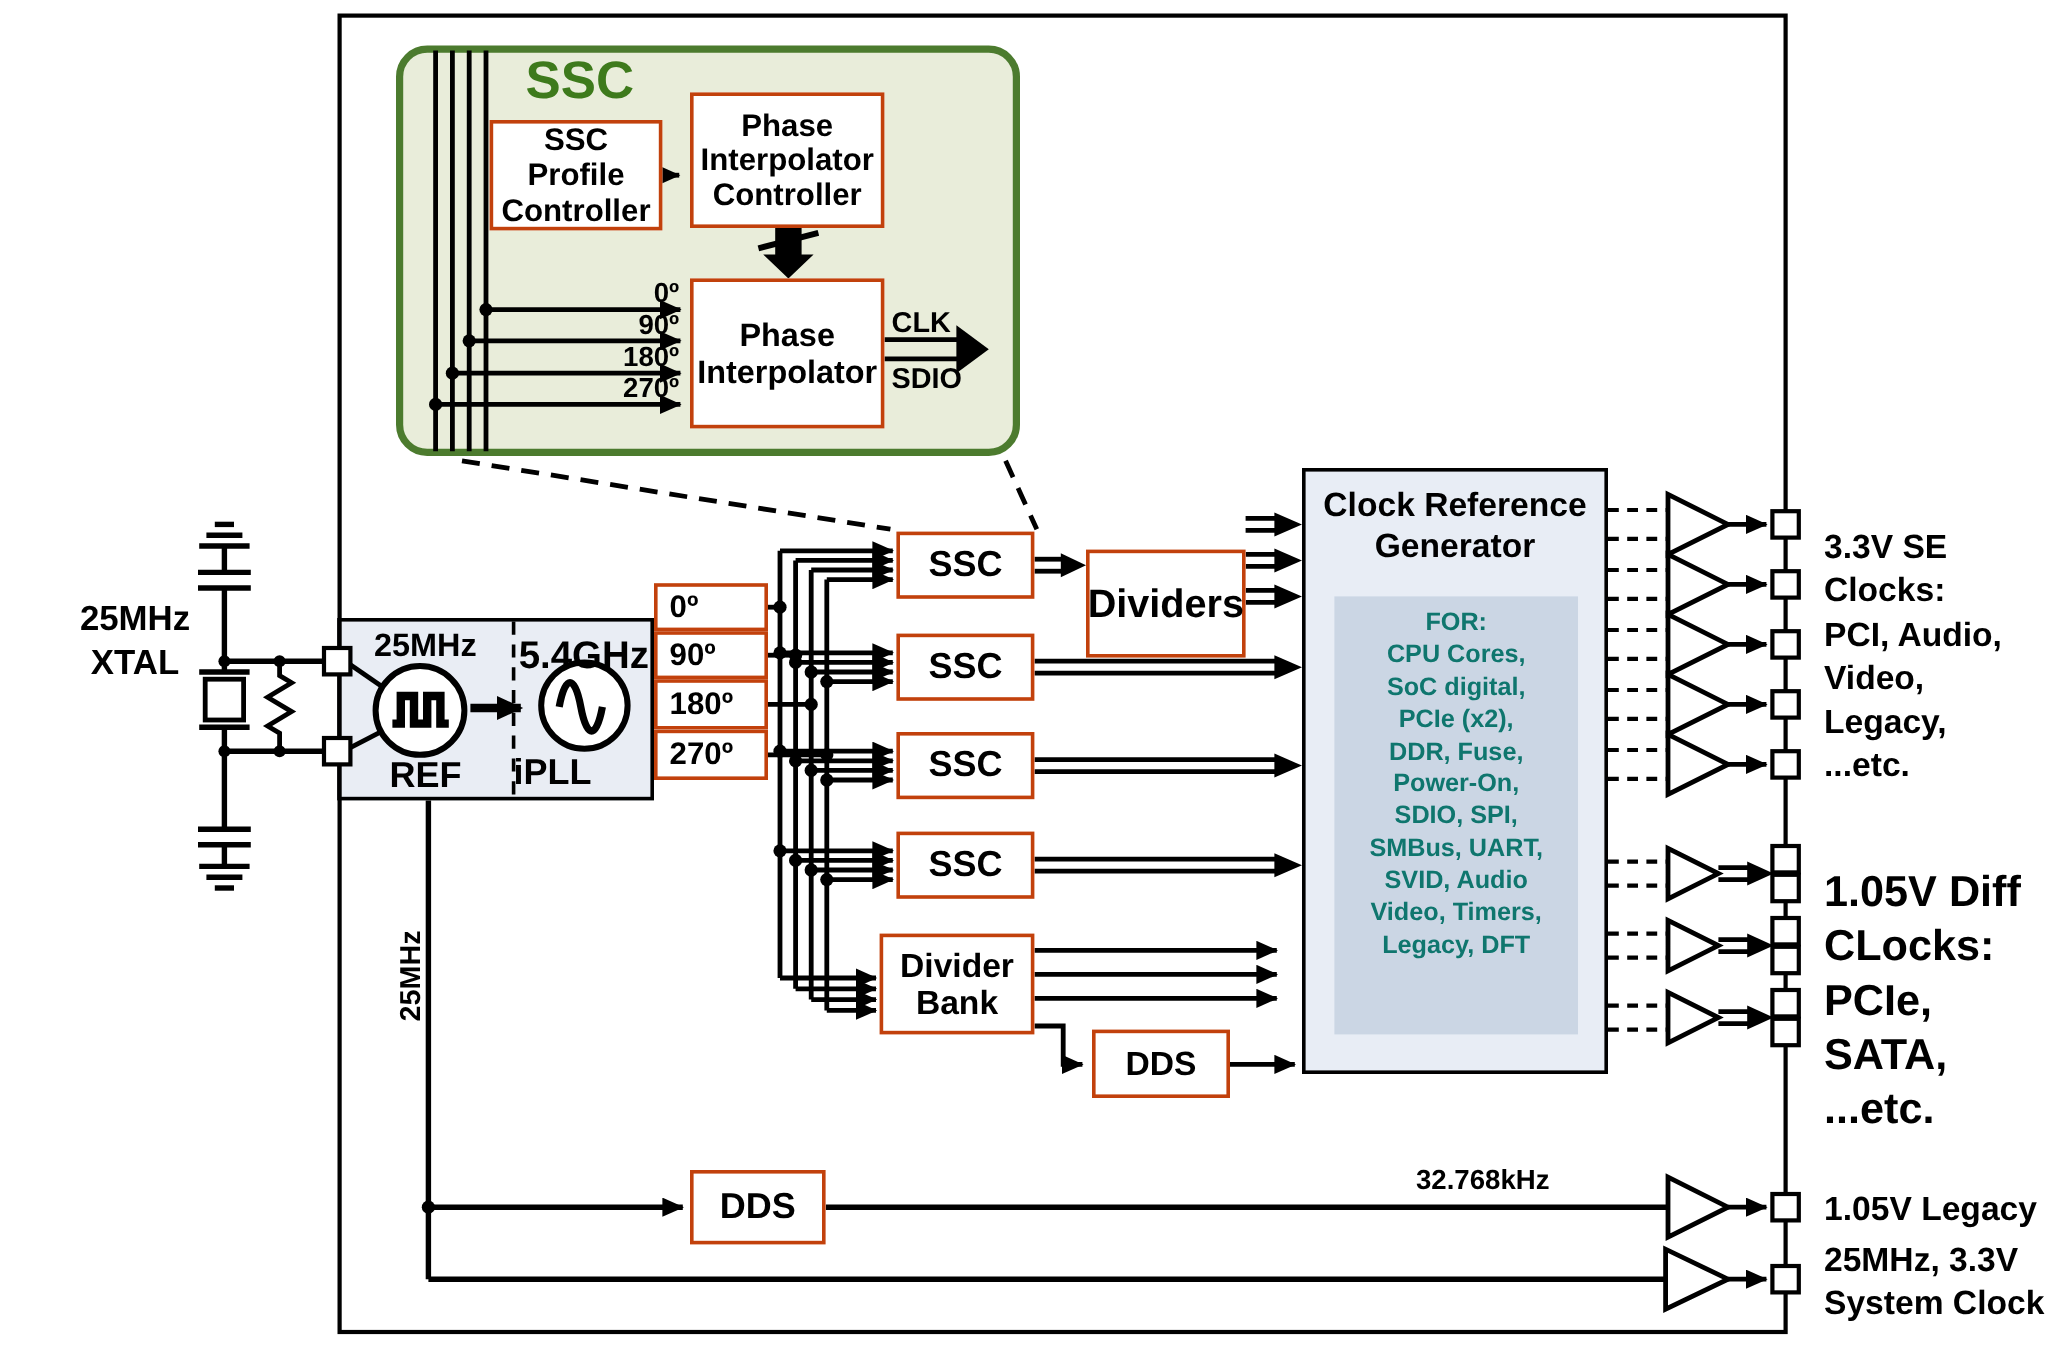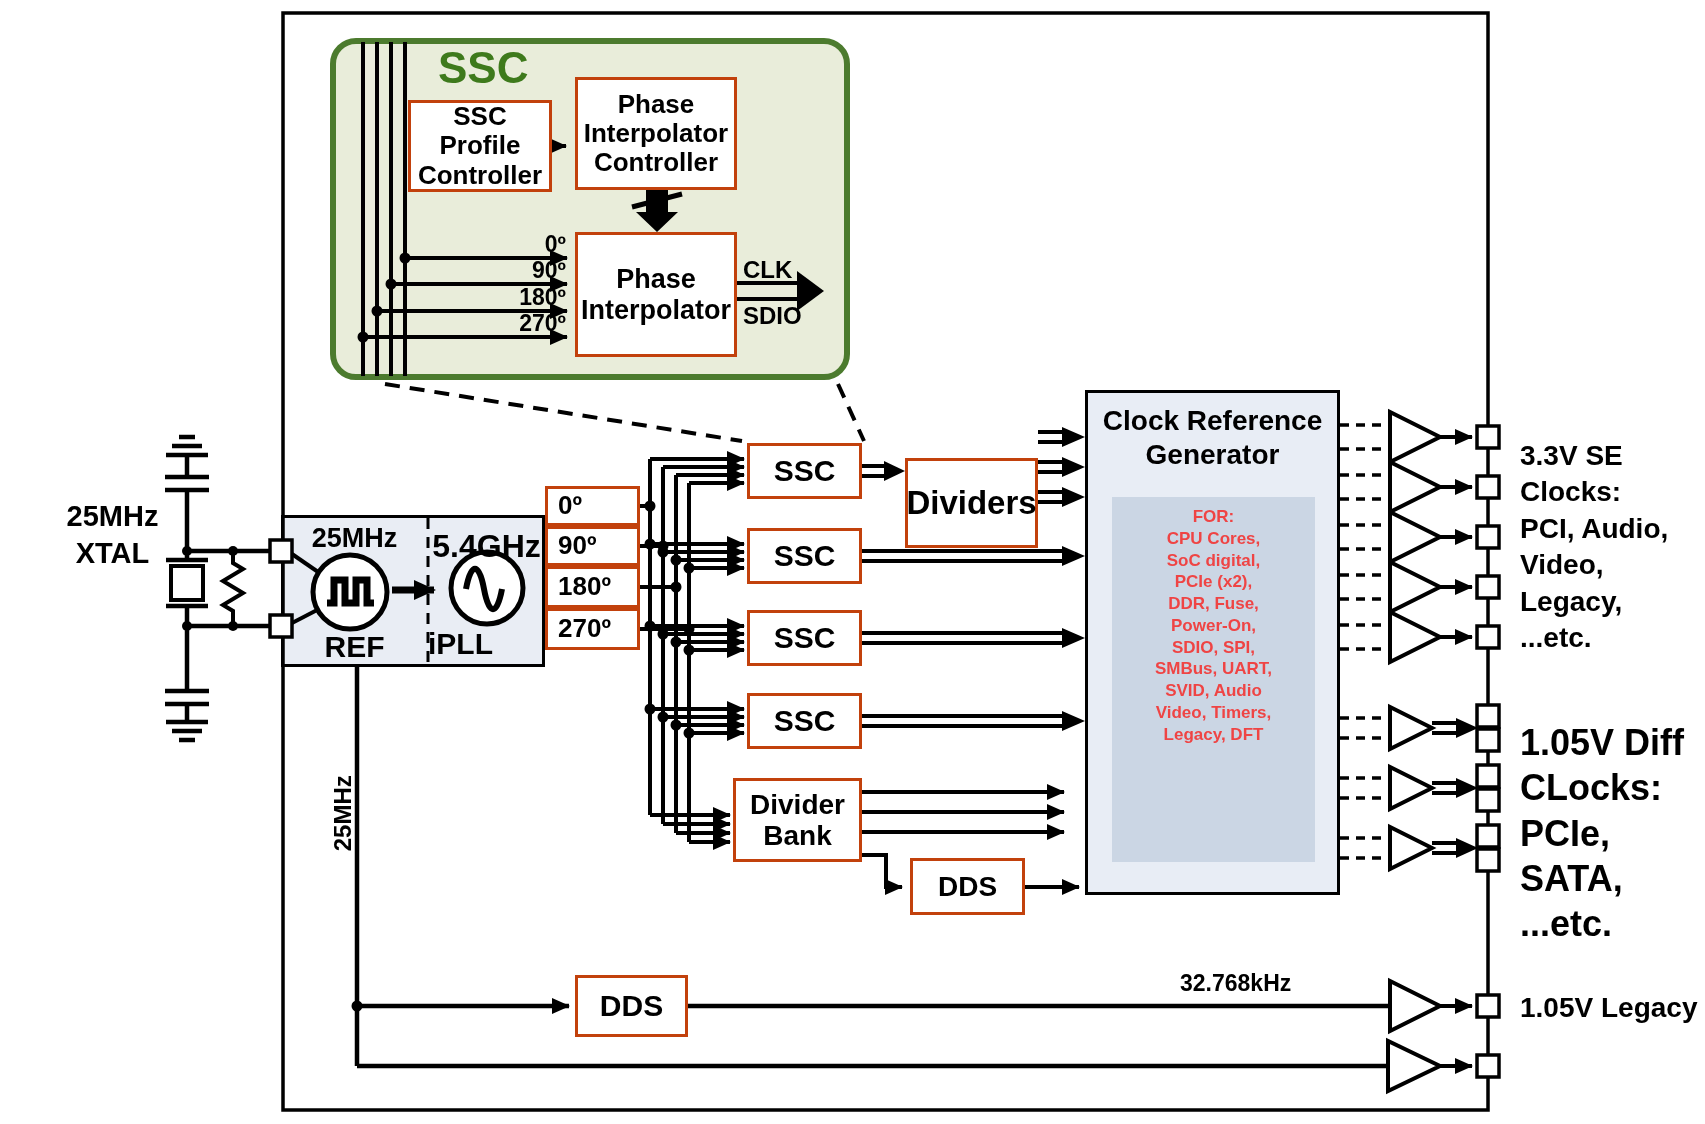--- a/index.html
+++ b/index.html
@@ -331,21 +331,21 @@
   <div class="box" style="left:747px;top:693px;width:115px;height:56px;font-size:30px;">SSC</div>
 
   <div class="box" style="left:905px;top:422px;width:133px;height:90px;font-size:33px;margin-top:36px;">Dividers</div>
   <div class="box" style="left:733px;top:778px;width:129px;height:84px;font-size:28px;">Divider
 Bank</div>
   <div class="box" style="left:910px;top:858px;width:115px;height:57px;font-size:28px;">DDS</div>
   <div class="box" style="left:575px;top:975px;width:113px;height:62px;font-size:30px;">DDS</div>
 
   <div class="lbl" style="left:1085px;top:404px;width:255px;text-align:center;font-size:28px;line-height:1.2;">Clock Reference
 Generator</div>
-  <div class="lbl" style="left:1112px;top:506px;width:203px;text-align:center;font-size:17px;line-height:1.28;color:#ef4444;">FOR:
+  <div class="lbl" style="left:1112px;top:506px;width:203px;text-align:center;font-size:21px;line-height:1.28;color:#0f766e;">FOR:
 CPU Cores,
 SoC digital,
 PCIe (x2),
 DDR, Fuse,
 Power-On,
 SDIO, SPI,
 SMBus, UART,
 SVID, Audio
 Video, Timers,
 Legacy, DFT</div>
@@ -358,14 +358,16 @@
 PCI, Audio,
 Video,
 Legacy,
 ...etc.</div>
   <div class="lbl" style="left:1520px;top:720px;font-size:36px;line-height:1.26;">1.05V Diff
 CLocks:
 PCIe,
 SATA,
 ...etc.</div>
   <div class="lbl" style="left:1520px;top:990px;font-size:28px;">1.05V Legacy</div>
+  <div class="lbl" style="left:1520px;top:1032px;font-size:28px;line-height:1.3;">25MHz, 3.3V
+System Clock</div>
 
 </div>
 
 </body></html>

